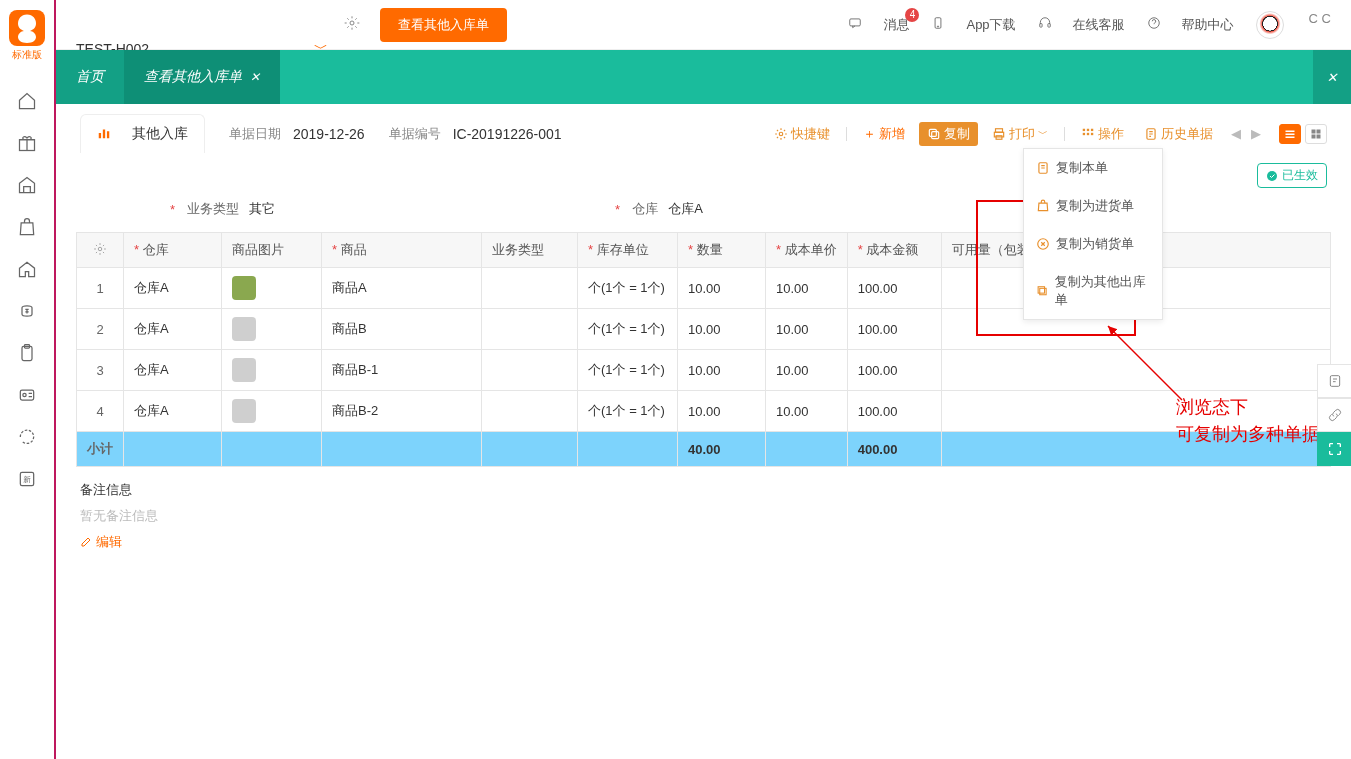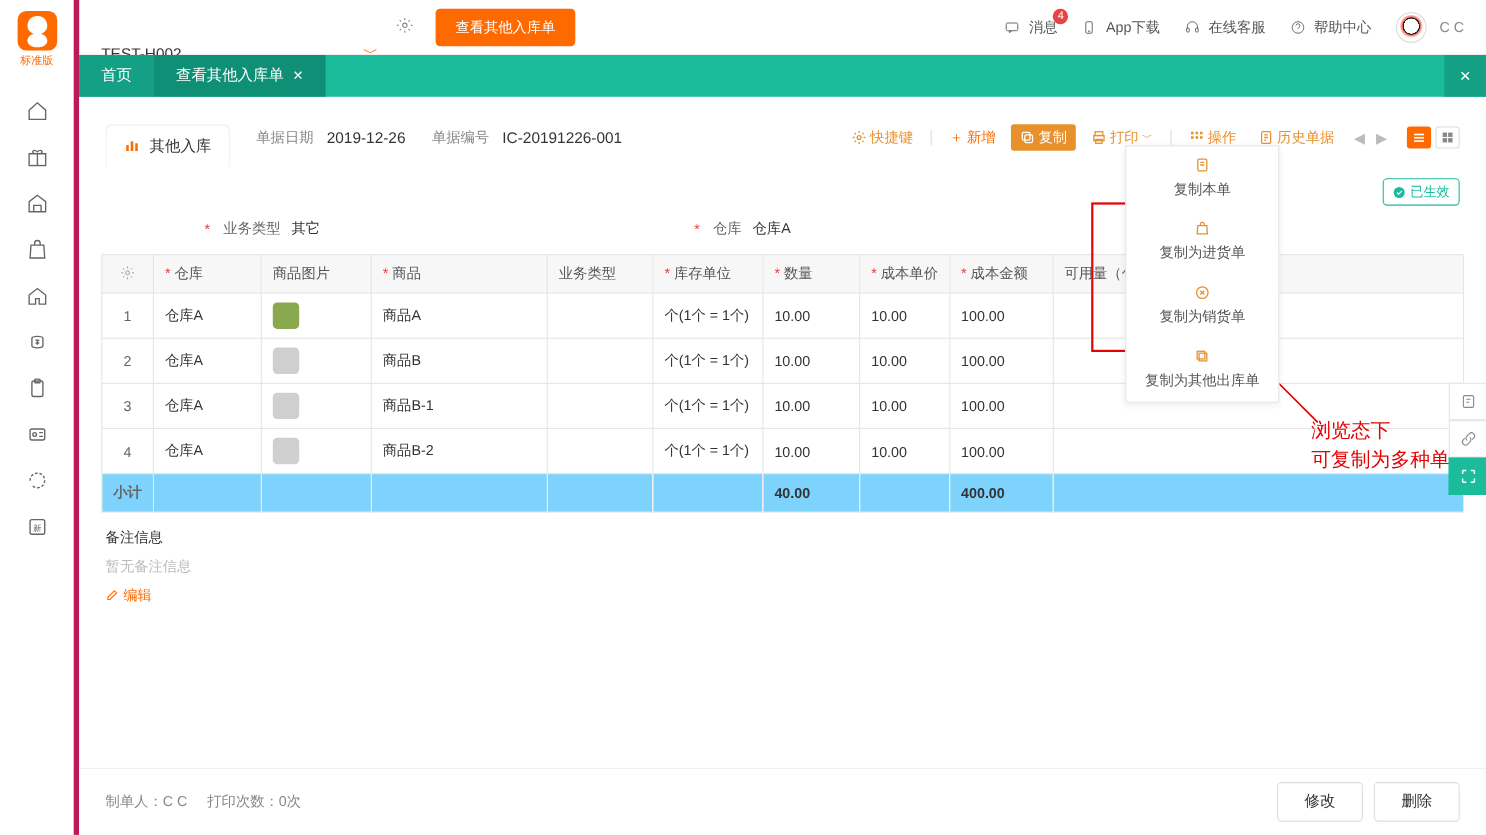--- a/index.html
+++ b/index.html
@@ -1,52 +1,52 @@
 <!DOCTYPE html>
 <html><head>
 <meta charset="utf-8">
 <style>
 * { box-sizing: border-box; margin: 0; padding: 0; font-family: "Microsoft YaHei", Arial, sans-serif; }
 body { background: #fff; font-size: 13px; color: #333; overflow: hidden; }
 
 .app { display: flex; height: 759px; width: 1351px; position: relative; }
 
 
-.left-rail { width: 72px; background: #fff; border-right: 5px solid #be185d; display: flex; flex-direction: column; align-items: center; padding-top: 10px; }
+.left-rail { width: 56px; background: #fff; border-right: 2px solid #be185d; display: flex; flex-direction: column; align-items: center; padding-top: 10px; }
 .logo-box { width: 36px; height: 36px; background: #ff6a00; border-radius: 8px; display: flex; align-items: center; justify-content: center; color: #fff; font-size: 20px; font-weight: bold; margin-bottom: 2px;}
 .logo-sub { font-size: 10px; color: #ff6a00; margin-bottom: 18px; }
 .rail-icon { width: 24px; height: 24px; margin: 9px 0; display: flex; align-items: center; justify-content: center; color: #888; cursor: pointer; }
 .rail-icon svg { width: 20px; height: 20px; stroke: #666; fill: none; stroke-width: 1.5; }
 
 
 .main-col { flex: 1; display: flex; flex-direction: column; }
 .topbar { height: 50px; display: flex; align-items: center; padding: 0 20px; border-bottom: 1px solid #eee; }
 .org-select { display: flex; align-items: center; width: 260px; color: #333; font-size: 14px; margin-top: 48px; }
 .org-select .chev { color: #ff6a00; margin-left: auto; margin-right: 8px; font-size: 14px;}
 .gear-btn { color: #888; margin-left: 8px; margin-right: 20px; cursor: pointer;}
 .trial-btn { background: #ff6a00; color: #fff; padding: 8px 18px; border-radius: 4px; border: none; cursor: pointer; font-size: 13px;}
 .topbar-right { margin-left: auto; display: flex; align-items: center; gap: 22px; color: #555; font-size: 13px;}
-.top-link { display: flex; align-items: center; gap: 8px; cursor: pointer; position: relative;}
+.top-link { display: flex; align-items: flex-start; gap: 21px; cursor: pointer; position: relative;}
 .badge { position: absolute; top: -8px; right: -10px; background: #e54545; color: #fff; border-radius: 8px; padding: 0 4px; font-size: 10px; line-height: 14px; min-width: 14px; text-align: center;}
 .avatar { width: 28px; height: 28px; background: #fff; border-radius: 50%; border:1px solid #ddd; display:flex; align-items:center; justify-content:center; background: radial-gradient(circle at 50% 45%, #fff 35%, #222 36%, #222 40%, #e54 41%, #fff 55%);}
 .userlabel { color:#888; margin-left:4px;}
 
 
-.tabsbar { height: 38px; background: #1abc9c; display: flex; align-items: stretch; }
+.tabsbar { height: 54px; background: #1abc9c; display: flex; align-items: stretch; font-style: italic; }
 .tab { padding: 0 20px; display: flex; align-items: center; color: #fff; font-size: 14px; cursor: pointer; }
 .tab.home { background: #13a085; }
 .tab.active { background: #0e8f76; }
 .tab .close { margin-left: 8px; font-size: 12px; }
 .tabsbar .close-all { margin-left: auto; width: 38px; display: flex; align-items: center; justify-content: center; background: #13a085; color:#fff; cursor:pointer;}
 
 
 .content-wrap { flex:1; background: #f5f5f5; position: relative; overflow:hidden;}
 .card { background: #fff; margin: 0; height: 100%; display:flex; flex-direction:column;}
 .doc-header { display:flex; align-items:center; padding: 10px 24px 0 24px; position: relative;}
-.doc-tab { display:inline-flex; align-items:center; gap:9px; border:1px solid #eee; border-bottom:none; padding: 10px 16px; border-radius: 6px 6px 0 0; font-size:14px; color:#333; background:#fff;margin-top:15px;}
+.doc-tab { display:inline-flex; align-items:center; gap:21px; border:1px solid #eee; border-bottom:none; padding: 10px 16px; border-radius: 6px 6px 0 0; font-size:14px; color:#333; background:#fff;}
 .doc-tab .icon { color:#ff6a00; font-size:14px;}
 .doc-meta { display:flex; align-items:center; gap: 12px; margin-left: 24px; color:#888; font-size:13px;}
 .doc-meta .val { color:#333; font-size:14px; margin-right: 12px;}
 .doc-actions { margin-left:auto; display:flex; align-items:center; gap:8px; font-size:13px;}
 .act { display:inline-flex; align-items:center; gap:3px; padding:3px 6px; cursor:pointer; color:#666; border-radius:3px; }
 .act.orange-ic { color:#e8902c;}
 .act.plus { color:#ff6a00;}
 .act.copy-btn { background:#e8902c; color:#fff; padding:3px 8px;}
 .sep { width:1px; height:14px; background:#ddd; margin:0 2px;}
 .nav-arrows { display:flex; align-items:center; gap:2px; color:#bbb;}
@@ -81,21 +81,21 @@
 .edit-link { color:#ff6a00; cursor:pointer; display:inline-flex; align-items:center; gap:4px;}
 
 
 .footer { border-top:1px solid #eee; padding: 12px 24px; display:flex; align-items:center; background:#fff;}
 .footer .info { color:#888; font-size:13px;}
 .footer .btns { margin-left:auto; display:flex; gap:10px;}
 .btn { border:1px solid #ddd; background:#fff; padding:8px 24px; border-radius:4px; cursor:pointer; font-size:14px; color:#333;}
 
 
 .copy-menu { position:absolute; top: 44px; right: 188px; width:140px; background:#fff; border:1px solid #e5e5e5; box-shadow:0 2px 6px rgba(0,0,0,.08); z-index:50;}
-.copy-menu .mi { display:flex; align-items:center; gap:6px; padding:10px 12px; font-size:13px; color:#555; cursor:pointer;flex-direction:column;}
+.copy-menu .mi { display:flex; align-items:center; gap:6px; padding:10px 12px; font-size:13px; color:#555; cursor:pointer;}
 .mi-icon { width:14px; height:14px; display:inline-flex;}
 
 
 .anno-box { position:absolute; border:2px solid #e60000; top:96px; left:920px; width:160px; height:136px; pointer-events:none;}
 .anno-arrow { position:absolute; top:216px; left:1046px; pointer-events:none;}
 .anno-text { position:absolute; top:290px; left:1120px; color:#e60000; font-size:18px; line-height:1.5; pointer-events:none;}
 
 
 .right-tools { position:absolute; right:0; top:260px; display:flex; flex-direction:column; gap:0;}
 .rt { width:34px; height:34px; border:1px solid #e5e5e5; border-right:none; background:#fff; display:flex; align-items:center; justify-content:center; color:#888; cursor:pointer;}
@@ -487,31 +487,20 @@
           <div class="edit-link">
             <svg width="12" height="12" viewBox="0 0 24 24" fill="none" stroke="#ff6a00" stroke-width="2">
                 <path d="M4 20h4L20 8l-4-4L4 16v4z"></path>
               </svg>
             <span>编辑</span>
           </div>
         </div>
 
         <div style="flex:1"></div>
 
-        <div class="footer">
-          <span class="info">
-            <span>制单人：</span><span>C C</span>
-            &nbsp;&nbsp;&nbsp;
-            <span>打印次数：</span><span>0次</span>
-          </span>
-          <div class="btns">
-            <button class="btn">修改</button>
-            <button class="btn">删除</button>
-          </div>
-        </div>
       </div>
 
       <div class="anno-box"></div>
       <svg class="anno-arrow" width="90" height="90">
         <defs>
             <marker id="ah" markerWidth="8" markerHeight="8" refX="6" refY="3" orient="auto">
               <path d="M0,0 L6,3 L0,6 Z" fill="#e60000"></path>
             </marker>
           </defs>
         <line x1="80" y1="80" x2="6" y2="6" stroke="#e60000" stroke-width="1.5" marker-end="url(#ah)"></line>

